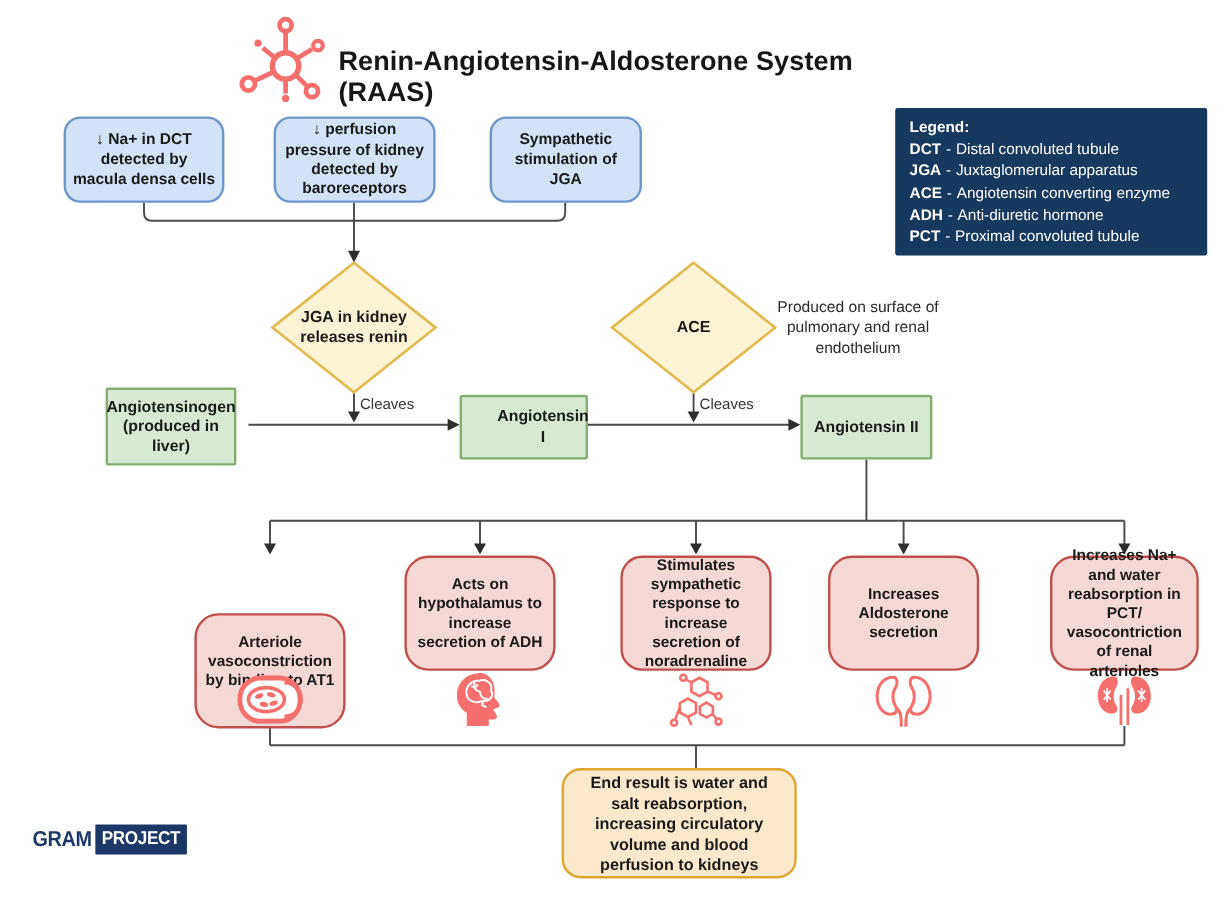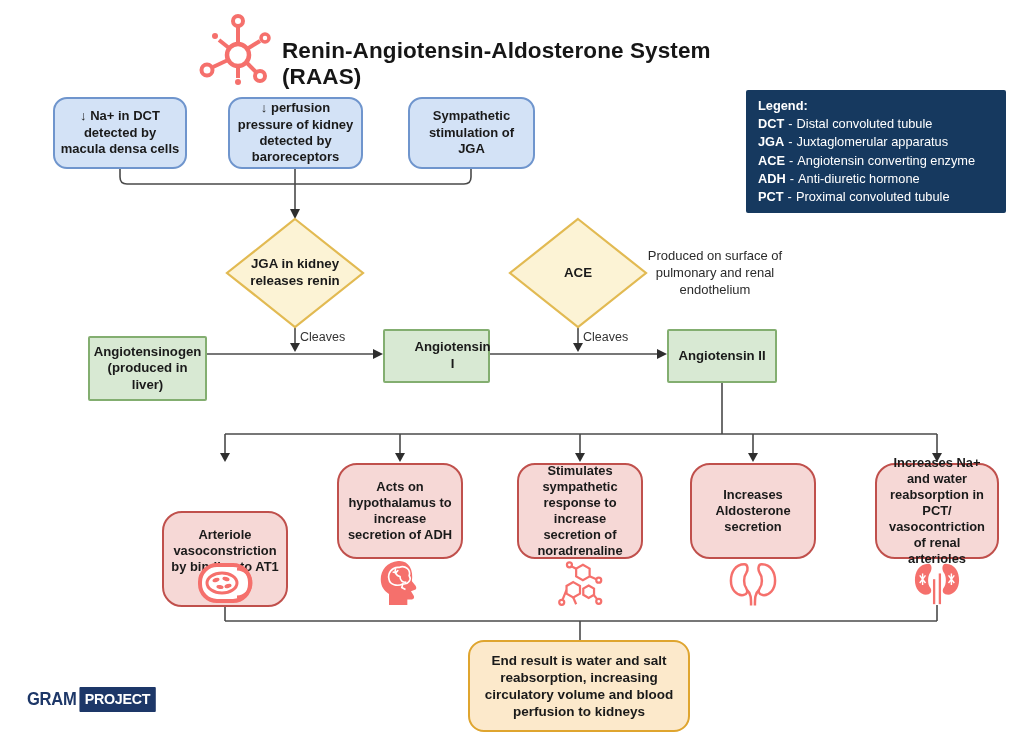--- a/index.html
+++ b/index.html
@@ -35,31 +35,31 @@
   }
   .orange{
     background:#fce9cb;border:2.5px solid #dfa52f;border-radius:16px;
     font-size:13.5px;font-weight:700;padding:8px 10px;
   }
 
   .b1{left:53px;top:97px;width:134px;height:72px;}
   .b2{left:228px;top:97px;width:135px;height:72px;}
   .b3{left:408px;top:97px;width:127px;height:72px;}
 
-  .g1{left:88px;top:336px;width:119px;height:65px;}
+  .g1{left:88px;top:323px;width:109px;height:65px;}
   .g2{left:383px;top:329px;width:107px;height:54px;padding-left:36px;}
   .g3{left:667px;top:329px;width:110px;height:54px;}
 
   .r1{left:162px;top:463px;width:126px;height:96px;margin-top:48px;}
   .r2{left:337px;top:463px;width:126px;height:96px;}
   .r3{left:517px;top:463px;width:126px;height:96px;border-radius:18px;}
   .r4{left:690px;top:463px;width:126px;height:96px;}
   .r5{left:875px;top:463px;width:124px;height:96px;}
 
-  .result{left:468px;top:640px;width:222px;height:92px;}
+  .result{left:468px;top:640px;width:196px;height:92px;}
 
   
   .legend{
     position:absolute;left:746px;top:90px;width:260px;height:123px;
     background:#16395f;color:#ffffff;box-sizing:border-box;
     padding:7px 12px;border-radius:2px;font-size:12.8px;line-height:18.2px;
   }
   .legend .legend-title{font-weight:700;}
   .legend .abbr{font-weight:700;}
   .legend .sep{margin:0 4px;}

